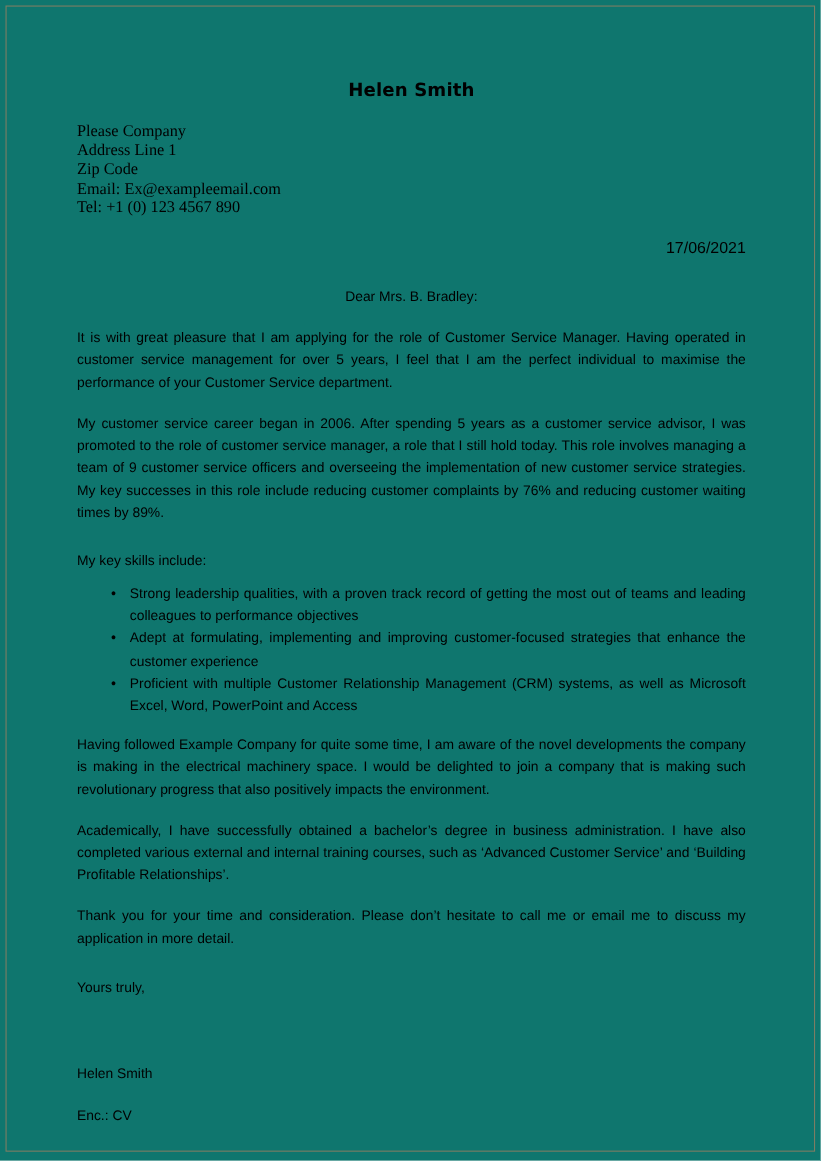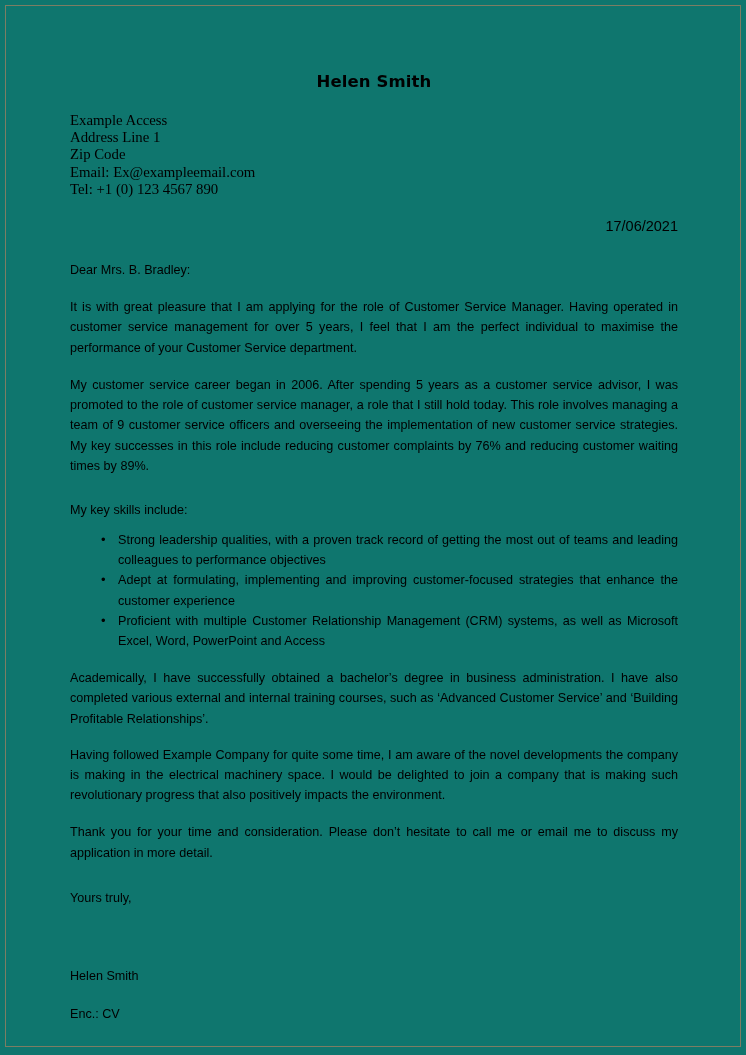--- a/index.html
+++ b/index.html
@@ -78,20 +78,21 @@
     font-size: 14.5px;
     text-align: right;
     margin-top: 20px;
   }
 
   
   .salutation {
     font-size: 12.6px;
     line-height: 20px;
     margin-top: 26px;
+    text-align: center;
   }
   .body-para {
     font-size: 12.6px;
     line-height: 20.2px;
     text-align: justify;
     margin-top: 17px;
   }
   .body-para.tight {
     margin-top: 16px;
   }
@@ -146,21 +147,21 @@
 
   <div id="page-frame"></div>
 
   <div id="content">
 
     <div class="letter-header">
       <div class="candidate-name">Helen Smith</div>
     </div>
 
     <div class="recipient-block">
-      <div class="recipient-line">Example Access</div>
+      <div class="recipient-line">Please Company</div>
       <div class="recipient-line">Address Line 1</div>
       <div class="recipient-line">Zip Code</div>
       <div class="recipient-line">Email: Ex@exampleemail.com</div>
       <div class="recipient-line">Tel: +1 (0) 123 4567 890</div>
     </div>
 
     <div class="letter-date">17/06/2021</div>
 
     <div class="salutation">Dear Mrs. B. Bradley:</div>
 
@@ -178,23 +179,23 @@
       <li>
         <span class="bullet-glyph">•</span>
         <span>Adept at formulating, implementing and improving customer-focused strategies that enhance the customer experience</span>
       </li>
       <li>
         <span class="bullet-glyph">•</span>
         <span>Proficient with multiple Customer Relationship Management (CRM) systems, as well as Microsoft Excel, Word, PowerPoint and Access</span>
       </li>
     </ul>
 
+    <p class="body-para tight">Having followed Example Company for quite some time, I am aware of the novel developments the company is making in the electrical machinery space. I would be delighted to join a company that is making such revolutionary progress that also positively impacts the environment.</p>
+
     <p class="body-para">Academically, I have successfully obtained a bachelor’s degree in business administration. I have also completed various external and internal training courses, such as ‘Advanced Customer Service’ and ‘Building Profitable Relationships’.</p>
-
-    <p class="body-para tight">Having followed Example Company for quite some time, I am aware of the novel developments the company is making in the electrical machinery space. I would be delighted to join a company that is making such revolutionary progress that also positively impacts the environment.</p>
 
     <p class="body-para">Thank you for your time and consideration. Please don’t hesitate to call me or email me to discuss my application in more detail.</p>
 
     <div class="closing-line">Yours truly,</div>
 
     <div class="signature-name">Helen Smith</div>
 
     <div class="enclosure">Enc.: CV</div>
 
   </div>

